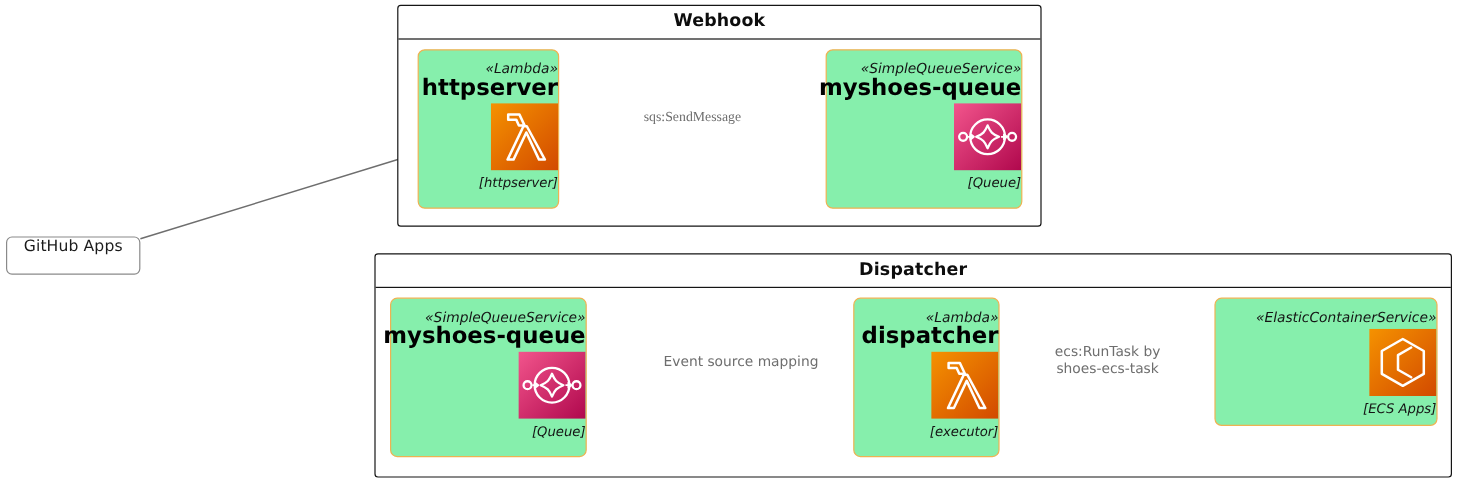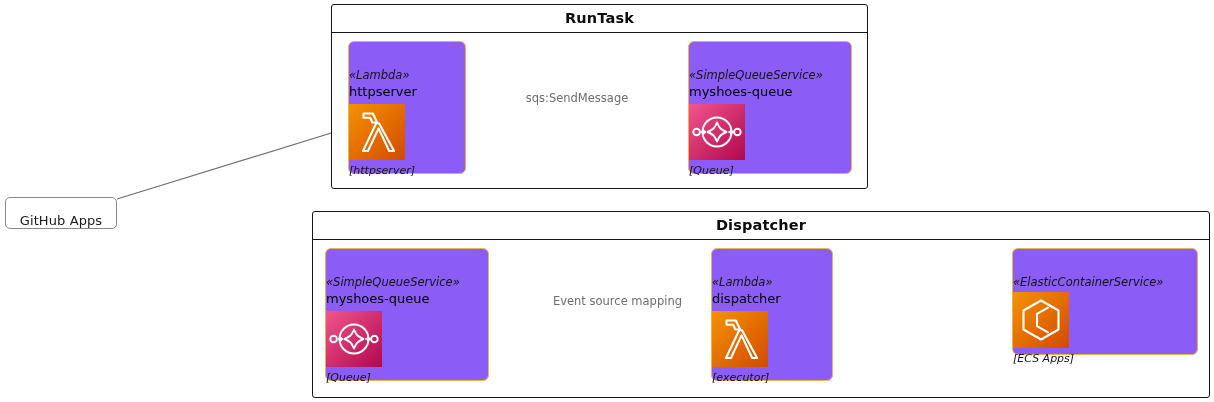--- a/index.html
+++ b/index.html
@@ -29,21 +29,21 @@
   }
 
   
   .actor-box {
     position: absolute;
     box-sizing: border-box;
     border: 1px solid #8a8a8a;
     border-radius: 5px;
     background: #ffffff;
     display: flex;
-    align-items: flex-end;
+    align-items: flex-start;
     justify-content: center;
     font-size: 13px;
     color: #1b1b1b;
     letter-spacing: .1px;
   }
 
   
   .group {
     position: absolute;
     box-sizing: border-box;
@@ -62,37 +62,37 @@
     color: #0d0d0d;
     letter-spacing: .15px;
   }
 
   
   .node {
     position: absolute;
     box-sizing: border-box;
     border: 1.3px solid #efb252;
     border-radius: 6px;
-    background: #8b5cf6;
+    background: #86efac;
     display: flex;
     flex-direction: column;
-    align-items: flex-start;
+    align-items: flex-end;
     justify-content: flex-start;
-    padding-top: 26px;
+    padding-top: 8px;
   }
   .node-stereotype {
     font-style: italic;
     font-size: 11.5px;
     color: #141414;
     line-height: 14px;
     white-space: nowrap;
   }
   .node-title {
-    font-weight: normal;
-    font-size: 13px;
+    font-weight: bold;
+    font-size: 19px;
     color: #000000;
     line-height: 19px;
     white-space: nowrap;
     margin-top: 0px;
   }
   .node-sprite {
     width: 56px;
     height: 56px;
     margin-top: 3px;
     flex: none;
@@ -157,21 +157,21 @@
     <g>
       <line x1="833" y1="311" x2="1012" y2="311" stroke="#6e6e6e" stroke-width="1.25" marker-end="url(#arw)"></line>
     </g>
   </svg>
 
   <div class="actor-box" style="left:5px; top:197px; width:112px; height:32px;">
     <span>GitHub Apps</span>
   </div>
 
   <div class="group" style="left:331px; top:4px; width:537px; height:185px;">
-    <div class="group-title">RunTask</div>
+    <div class="group-title">Webhook</div>
   </div>
 
   <div class="node" style="left:348px; top:41px; width:118px; height:133px;">
     <div class="node-stereotype">«Lambda»</div>
     <div class="node-title">httpserver</div>
     <div class="node-sprite">
       <svg width="56" height="56" viewBox="0 0 56 56" xmlns="http://www.w3.org/2000/svg">
         <rect x="0" y="0" width="56" height="56" fill="url(#gradLambda)"></rect>
         <path d="M14.5 9.5 h9.4 l4.2 9.0 -4.7 0 -2.2 -4.8 -6.7 0 z" fill="none" stroke="#ffffff" stroke-width="2.1" stroke-linejoin="round"></path>
         <path d="M27.2 19.2 L14.0 47.0 h4.9 l10.7 -22.6 10.6 22.6 h4.9 L30.0 19.2 z" fill="none" stroke="#ffffff" stroke-width="2.1" stroke-linejoin="round"></path>
@@ -239,22 +239,26 @@
       <svg width="56" height="56" viewBox="0 0 56 56" xmlns="http://www.w3.org/2000/svg">
         <rect x="0" y="0" width="56" height="56" fill="url(#gradEcs)"></rect>
         <path d="M28 8.5 L45.5 18.5 v19 L28 47.5 L10.5 37.5 v-19 Z" fill="none" stroke="#ffffff" stroke-width="2.1" stroke-linejoin="round"></path>
         <path d="M35.0 15.6 L24.0 21.9 v12.2 l11.0 6.3" fill="none" stroke="#ffffff" stroke-width="2.1" stroke-linejoin="round" stroke-linecap="round"></path>
       </svg>
     </div>
     <div class="node-caption">[ECS Apps]</div>
   </div>
 
 
-  <div class="edge-label" style="left:497px; top:91px; width:160px;">
+  <div class="edge-label" style="left:497px; top:91px; width:160px;font-family:Liberation Serif, serif;">
     <div>sqs:SendMessage</div>
   </div>
 
   <div class="edge-label" style="left:512px; top:294px; width:170px;text-align:right;">
     <div>Event source mapping</div>
   </div>
 
+  <div class="edge-label" style="left:860px; top:286px; width:126px;">
+    <div>ecs:RunTask by</div>
+    <div>shoes-ecs-task</div>
+  </div>
 
 </div>
 
 </body></html>

